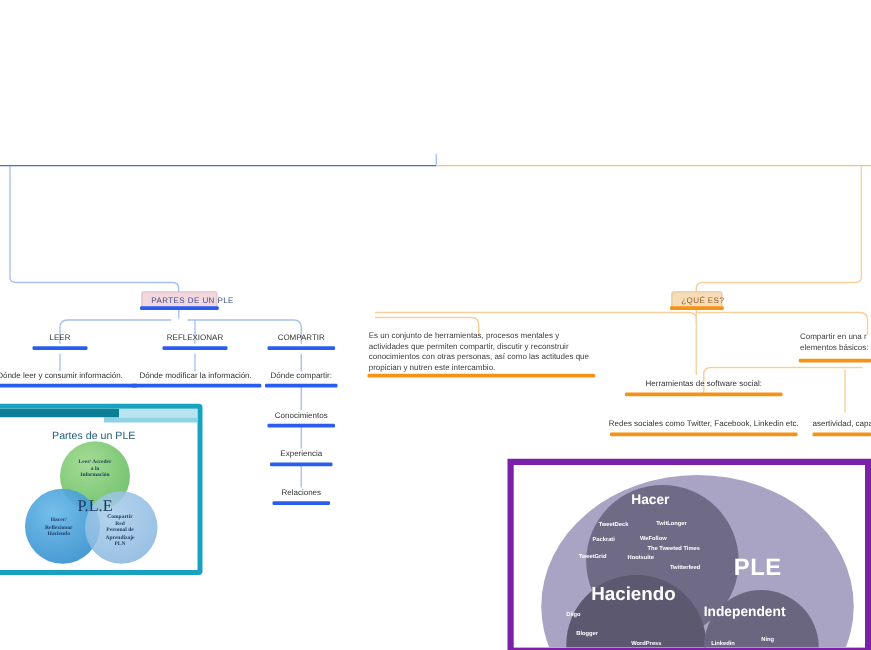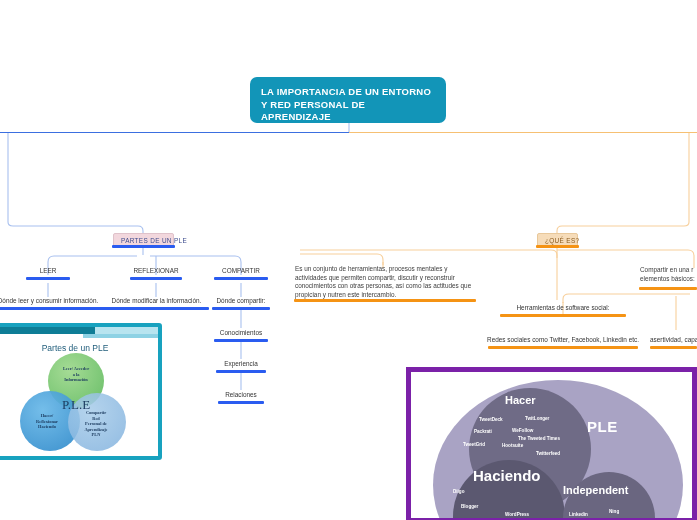--- a/index.html
+++ b/index.html
@@ -85,21 +85,21 @@
   .c-ple{position:absolute;left:22px;top:8px;width:250px;height:210px;border-radius:50%;
     background:#a9a3c4;}
   .c-data{position:absolute;left:58px;top:16px;width:122px;height:122px;border-radius:50%;
     background:#6f6b86;}
   .c-twitter{position:absolute;left:42px;top:88px;width:112px;height:112px;border-radius:50%;
     background:#5b5870;}
   .c-indep{position:absolute;left:152px;top:100px;width:92px;height:92px;border-radius:50%;
     background:#6a6680;}
   .c-lbl{position:absolute;color:#ffffff;white-space:nowrap;}
   .lb-data{left:94px;top:22px;font-size:11px;font-weight:bold;}
-  .lb-ple{left:176px;top:46px;font-size:15px;font-weight:bold;letter-spacing:.5px;}
+  .lb-ple{left:176px;top:72px;font-size:19px;font-weight:bold;letter-spacing:.5px;}
   .lb-twitter{left:62px;top:95px;font-size:15px;font-weight:bold;}
   .lb-indep{left:152px;top:112px;font-size:11px;font-weight:bold;}
   .c-sm{position:absolute;color:#ffffff;font-size:4.6px;font-weight:bold;white-space:nowrap;}
 </style>
 </head>
 <body>
 
 <div class="canvas">
 
   <svg class="links" viewBox="0 0 697 520">
@@ -135,23 +135,20 @@
       <path d="M557 259 L557 300"></path>
       <path d="M563 302 L563 316"></path>
       <path d="M563 303 L563 299 Q563 294 569 294 L690 294"></path>
       <path d="M676 296 L676 330"></path>
     </g>
   </svg>
 
   <div class="rule rule-l"></div>
   <div class="rule rule-r"></div>
 
-  <div class="root-node">
-    <span>LA IMPORTANCIA DE UN ENTORNO Y RED PERSONAL DE APRENDIZAJE</span>
-  </div>
 
   <div class="chip chip-blue" style="left:113px;top:233px;width:61px;">
     <span>PARTES DE UN PLE</span>
   </div>
   <div class="underline u-blue" style="left:112px;top:245px;width:63px;"></div>
 
   <div class="node" style="left:18px;top:267px;width:60px;">
     <span>LEER</span>
   </div>
   <div class="underline u-blue" style="left:26px;top:277px;width:44px;"></div>

